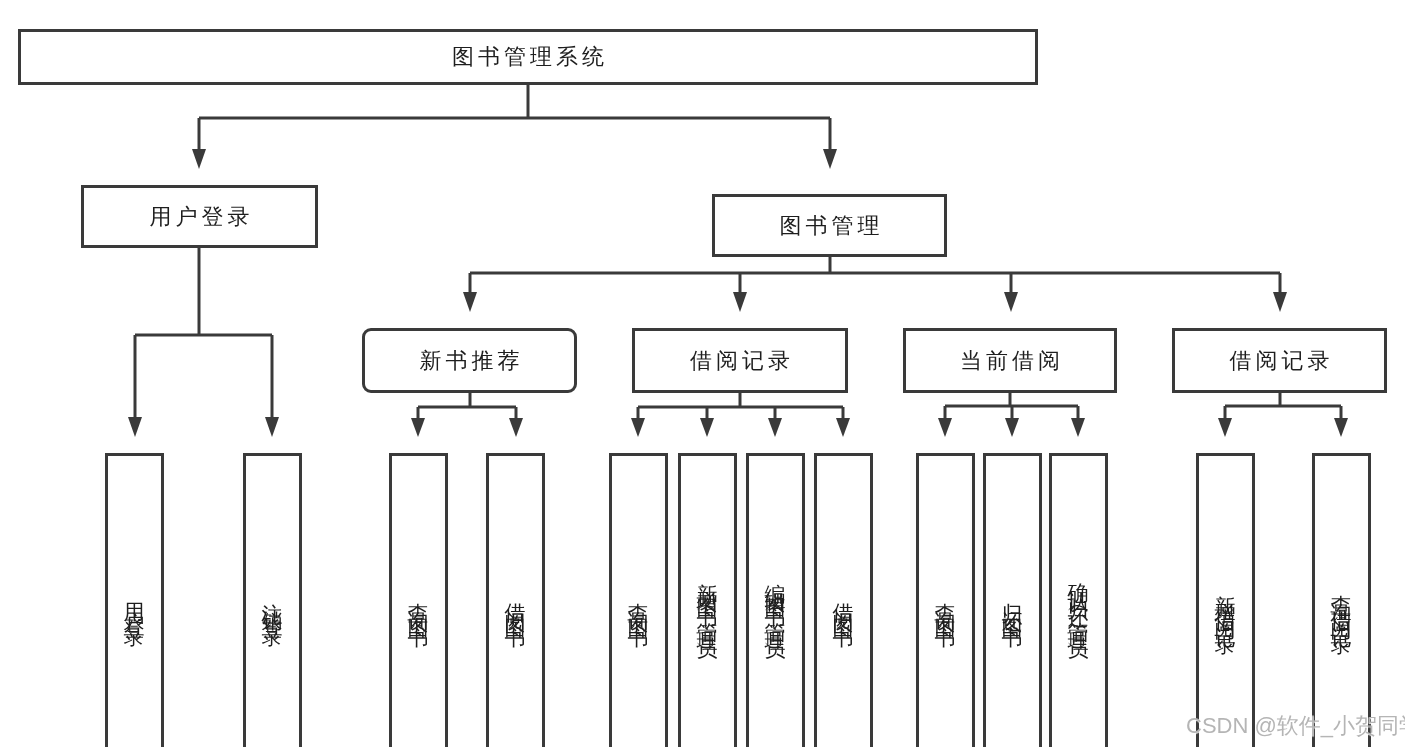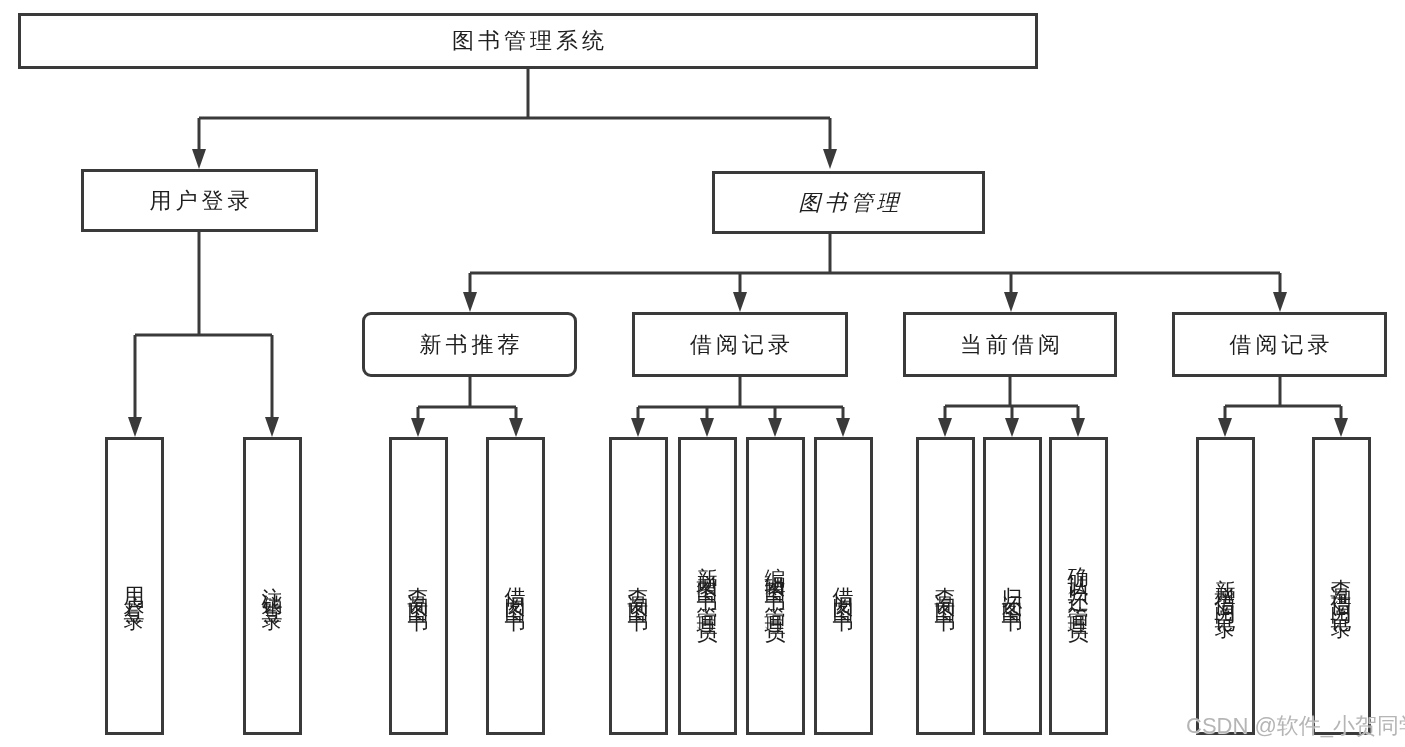--- a/index.html
+++ b/index.html
@@ -20,20 +20,21 @@
   .connectors path,.connectors line{stroke:var(--line);stroke-width:3;fill:none;}
   .connectors polygon{fill:var(--line);stroke:none;}
   .node{
     position:absolute;
     box-sizing:border-box;
     border:3px solid var(--line);
     background:#fff;
     display:flex;align-items:center;justify-content:center;
     color:var(--text);
     z-index:2;
+    margin-top:16px;
   }
   .h-node{font-size:22px;letter-spacing:4px;text-indent:4px;white-space:nowrap;}
   .leaf{width:59px;top:437px;height:298px;}
   .leaf .vtext{
     writing-mode:vertical-rl;
     font-size:21px;
     letter-spacing:8px;
     line-height:1;
     color:var(--text);
   }
@@ -128,21 +129,21 @@
     </g>
   </svg>
 
   <div class="node h-node" style="left:18px;top:13px;width:1020px;height:56px;">
     <span>图书管理系统</span>
   </div>
 
   <div class="node h-node" style="left:81px;top:169px;width:237px;height:63px;">
     <span>用户登录</span>
   </div>
-  <div class="node h-node" style="left:712px;top:171px;width:273px;height:63px;font-style:italic;">
+  <div class="node h-node" style="left:712px;top:178px;width:235px;height:63px;">
     <span>图书管理</span>
   </div>
 
   <div class="node h-node" style="left:362px;top:312px;width:215px;height:65px;border-radius:9px;">
     <span>新书推荐</span>
   </div>
   <div class="node h-node" style="left:632px;top:312px;width:216px;height:65px;">
     <span>借阅记录</span>
   </div>
   <div class="node h-node" style="left:903px;top:312px;width:214px;height:65px;align-items:center;">

